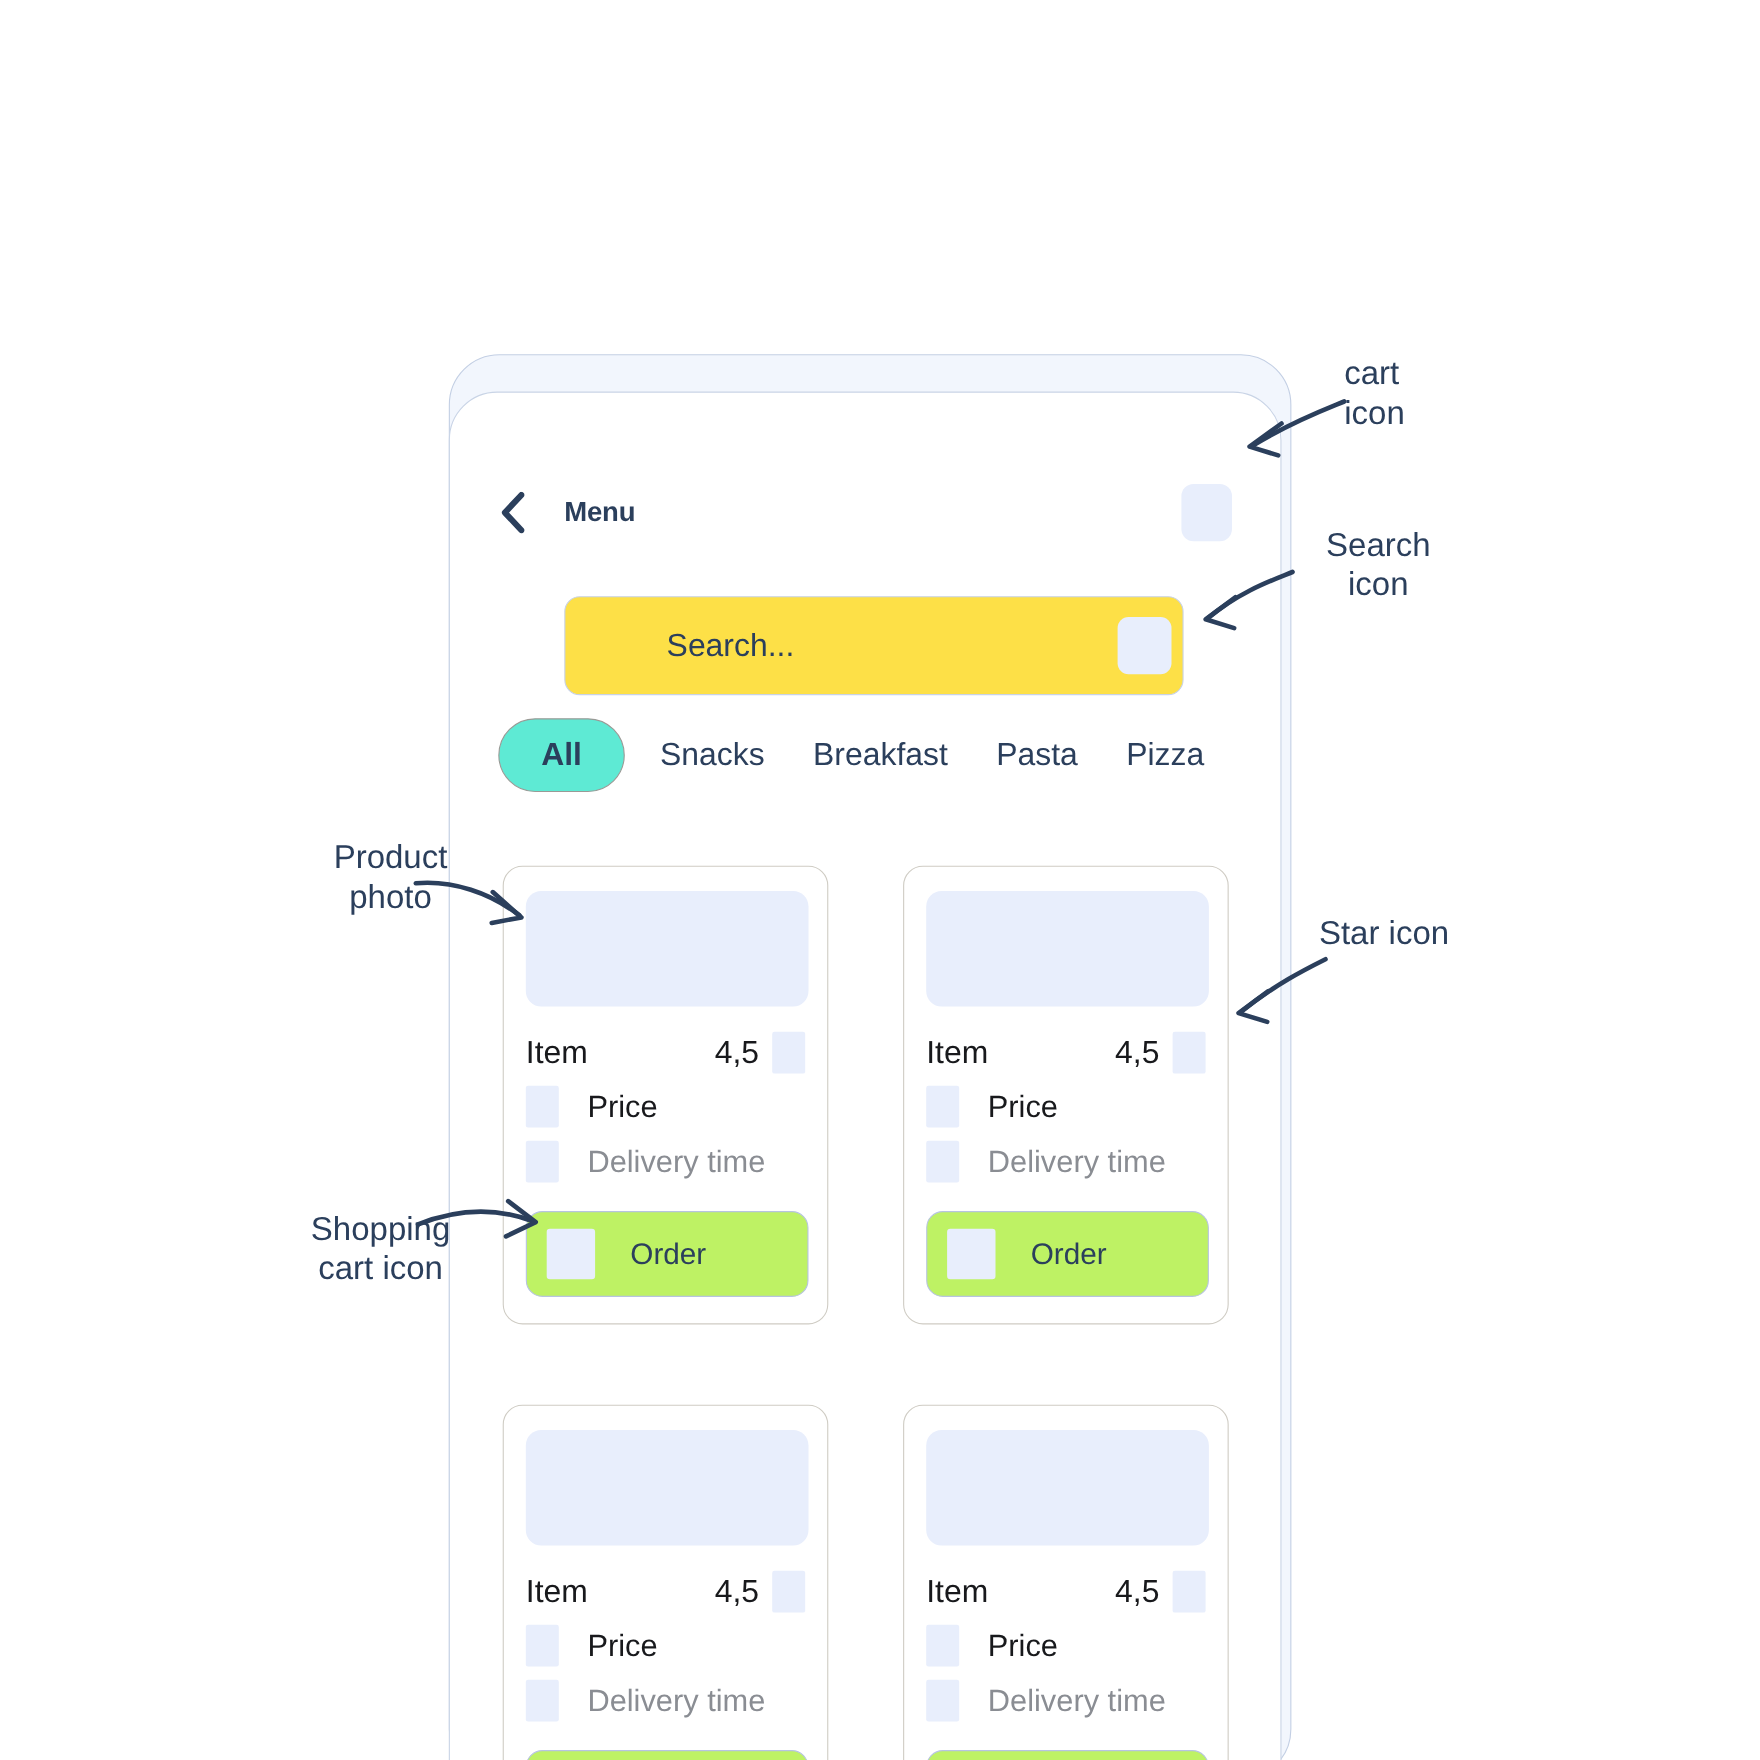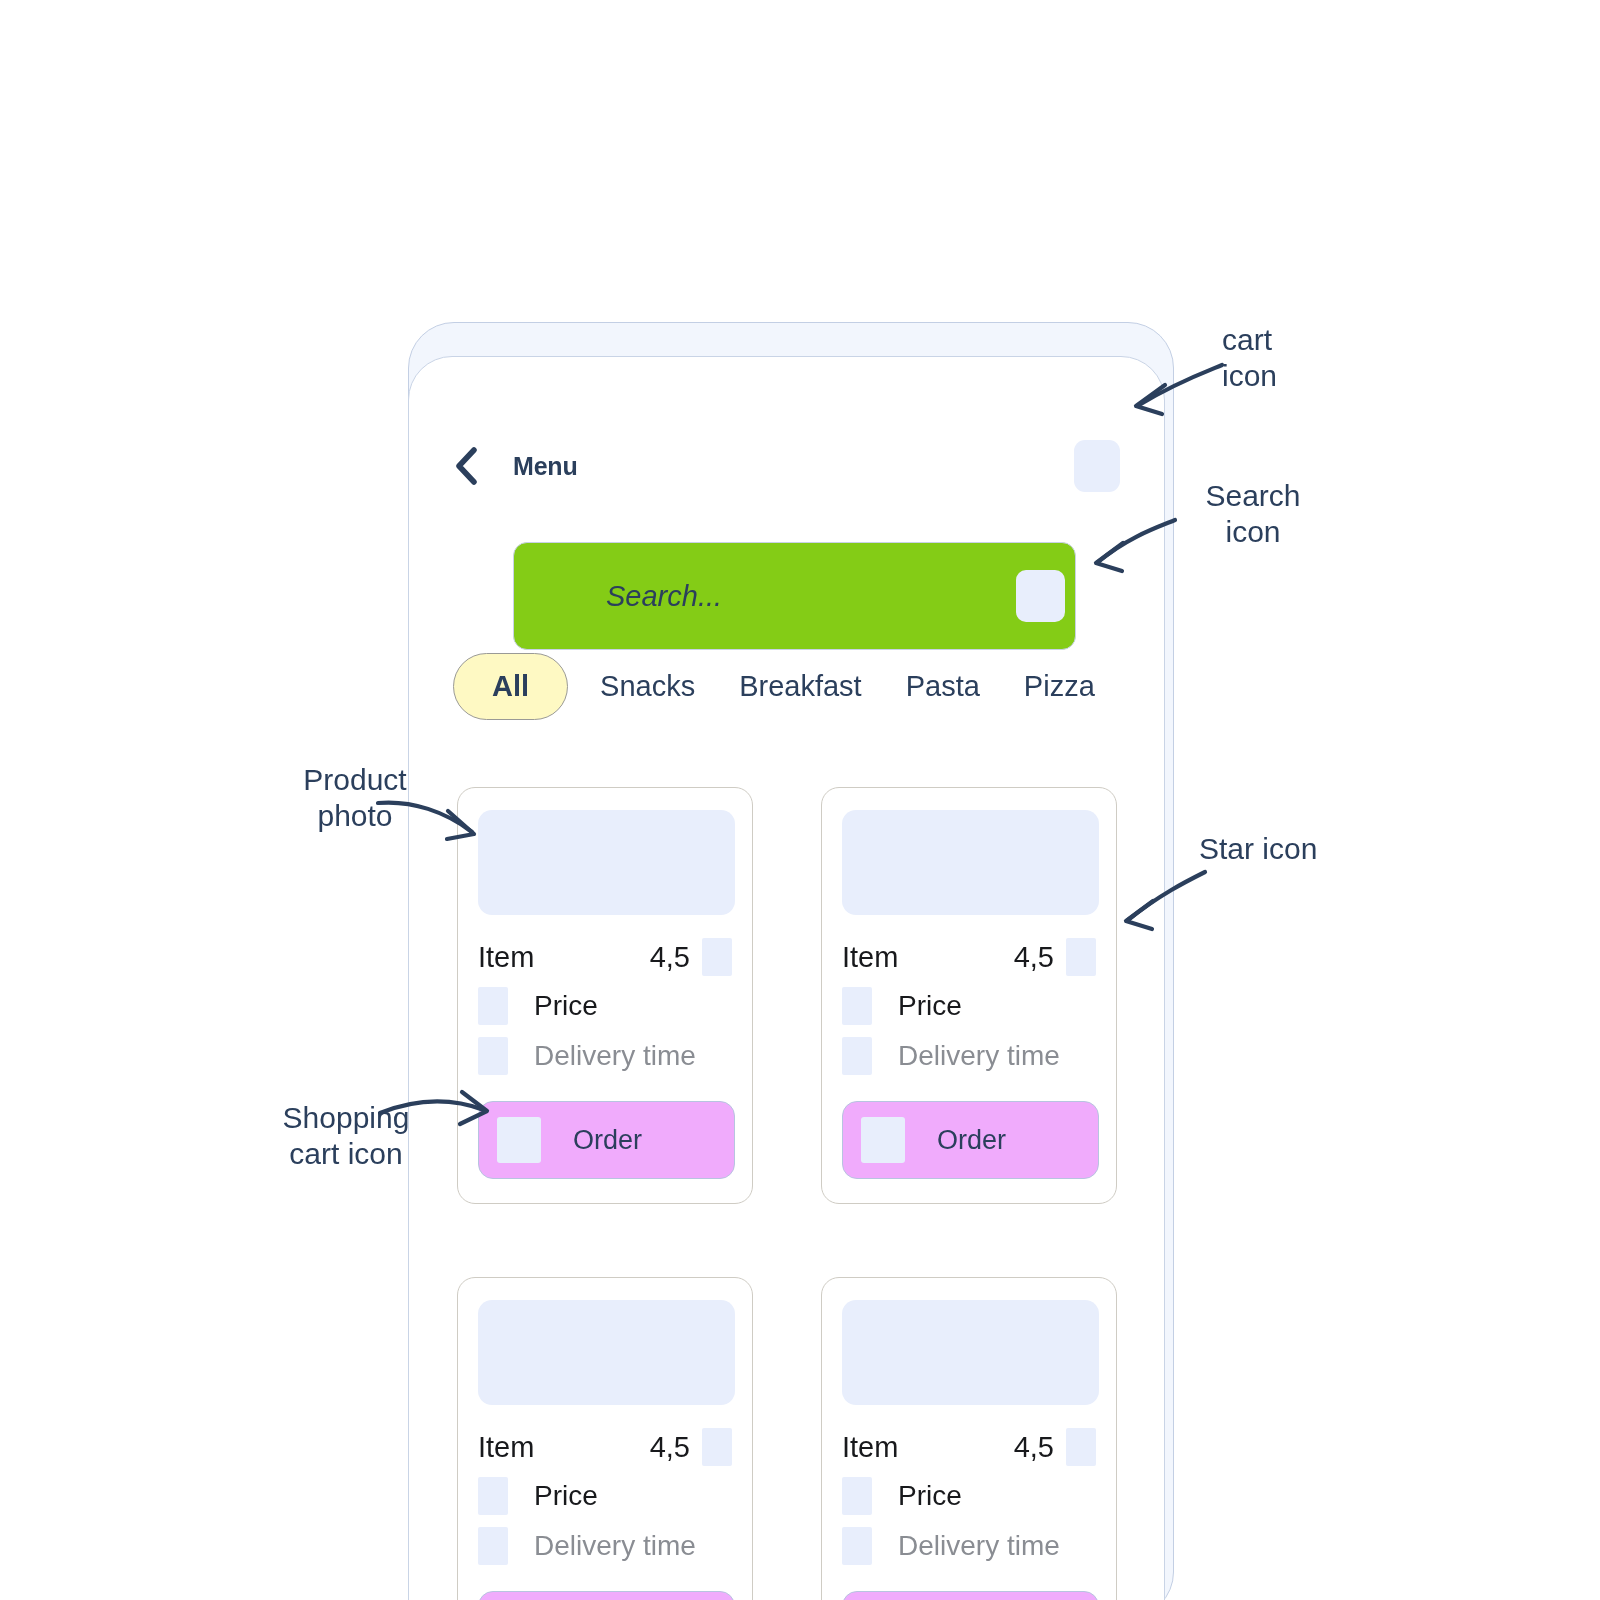--- a/index.html
+++ b/index.html
@@ -88,29 +88,28 @@
     border-radius: 11px;
     cursor: pointer;
   }
 
   
   #search-bar {
     position: absolute;
     left: 104px;
     top: 185px;
     width: 563px;
-    height: 108px;
+    height: 90px;
     border: 1.5px solid #c8d2e6;
     border-radius: 14px;
     box-sizing: border-box;
     display: flex;
     align-items: center;
-    background: #84cc16;
+    background: #fde047;
     cursor: text;
-    font-style: italic;
   }
   #search-placeholder {
     margin-left: 92px;
     font-size: 29px;
     color: #2b3f5c;
   }
   #search-icon-box {
     margin-left: auto;
     margin-right: 10px;
     width: 49px;
@@ -134,21 +133,21 @@
     font-size: 29px;
     color: #2b3f5c;
     cursor: pointer;
     white-space: nowrap;
   }
   .chip.active {
     font-weight: bold;
     border: 1.5px solid #9a9a96;
     border-radius: 38px;
     padding: 16px 38px;
-    background: #fef9c3;
+    background: #5eead4;
   }
   .chip.plain { padding: 0 0; }
   #category-row .chip.plain:nth-of-type(2) { margin-left: 32px; }
   #category-row .chip.plain { margin-left: 44px; }
 
   
   #product-grid {
     position: absolute;
     left: 48px;
     top: 430px;
@@ -216,21 +215,21 @@
   .meta-label.delivery { color: #8a8d93; }
   .order-button {
     margin-top: 24px;
     width: 257px;
     height: 78px;
     border: 1.5px solid #b7c4e0;
     border-radius: 15px;
     box-sizing: border-box;
     display: flex;
     align-items: center;
-    background: #f0abfc;
+    background: #bef264;
     cursor: pointer;
   }
   .order-icon-box {
     margin-left: 18px;
     width: 44px;
     height: 46px;
     background: #e8eefc;
     border-radius: 3px;
     flex: 0 0 auto;
   }

